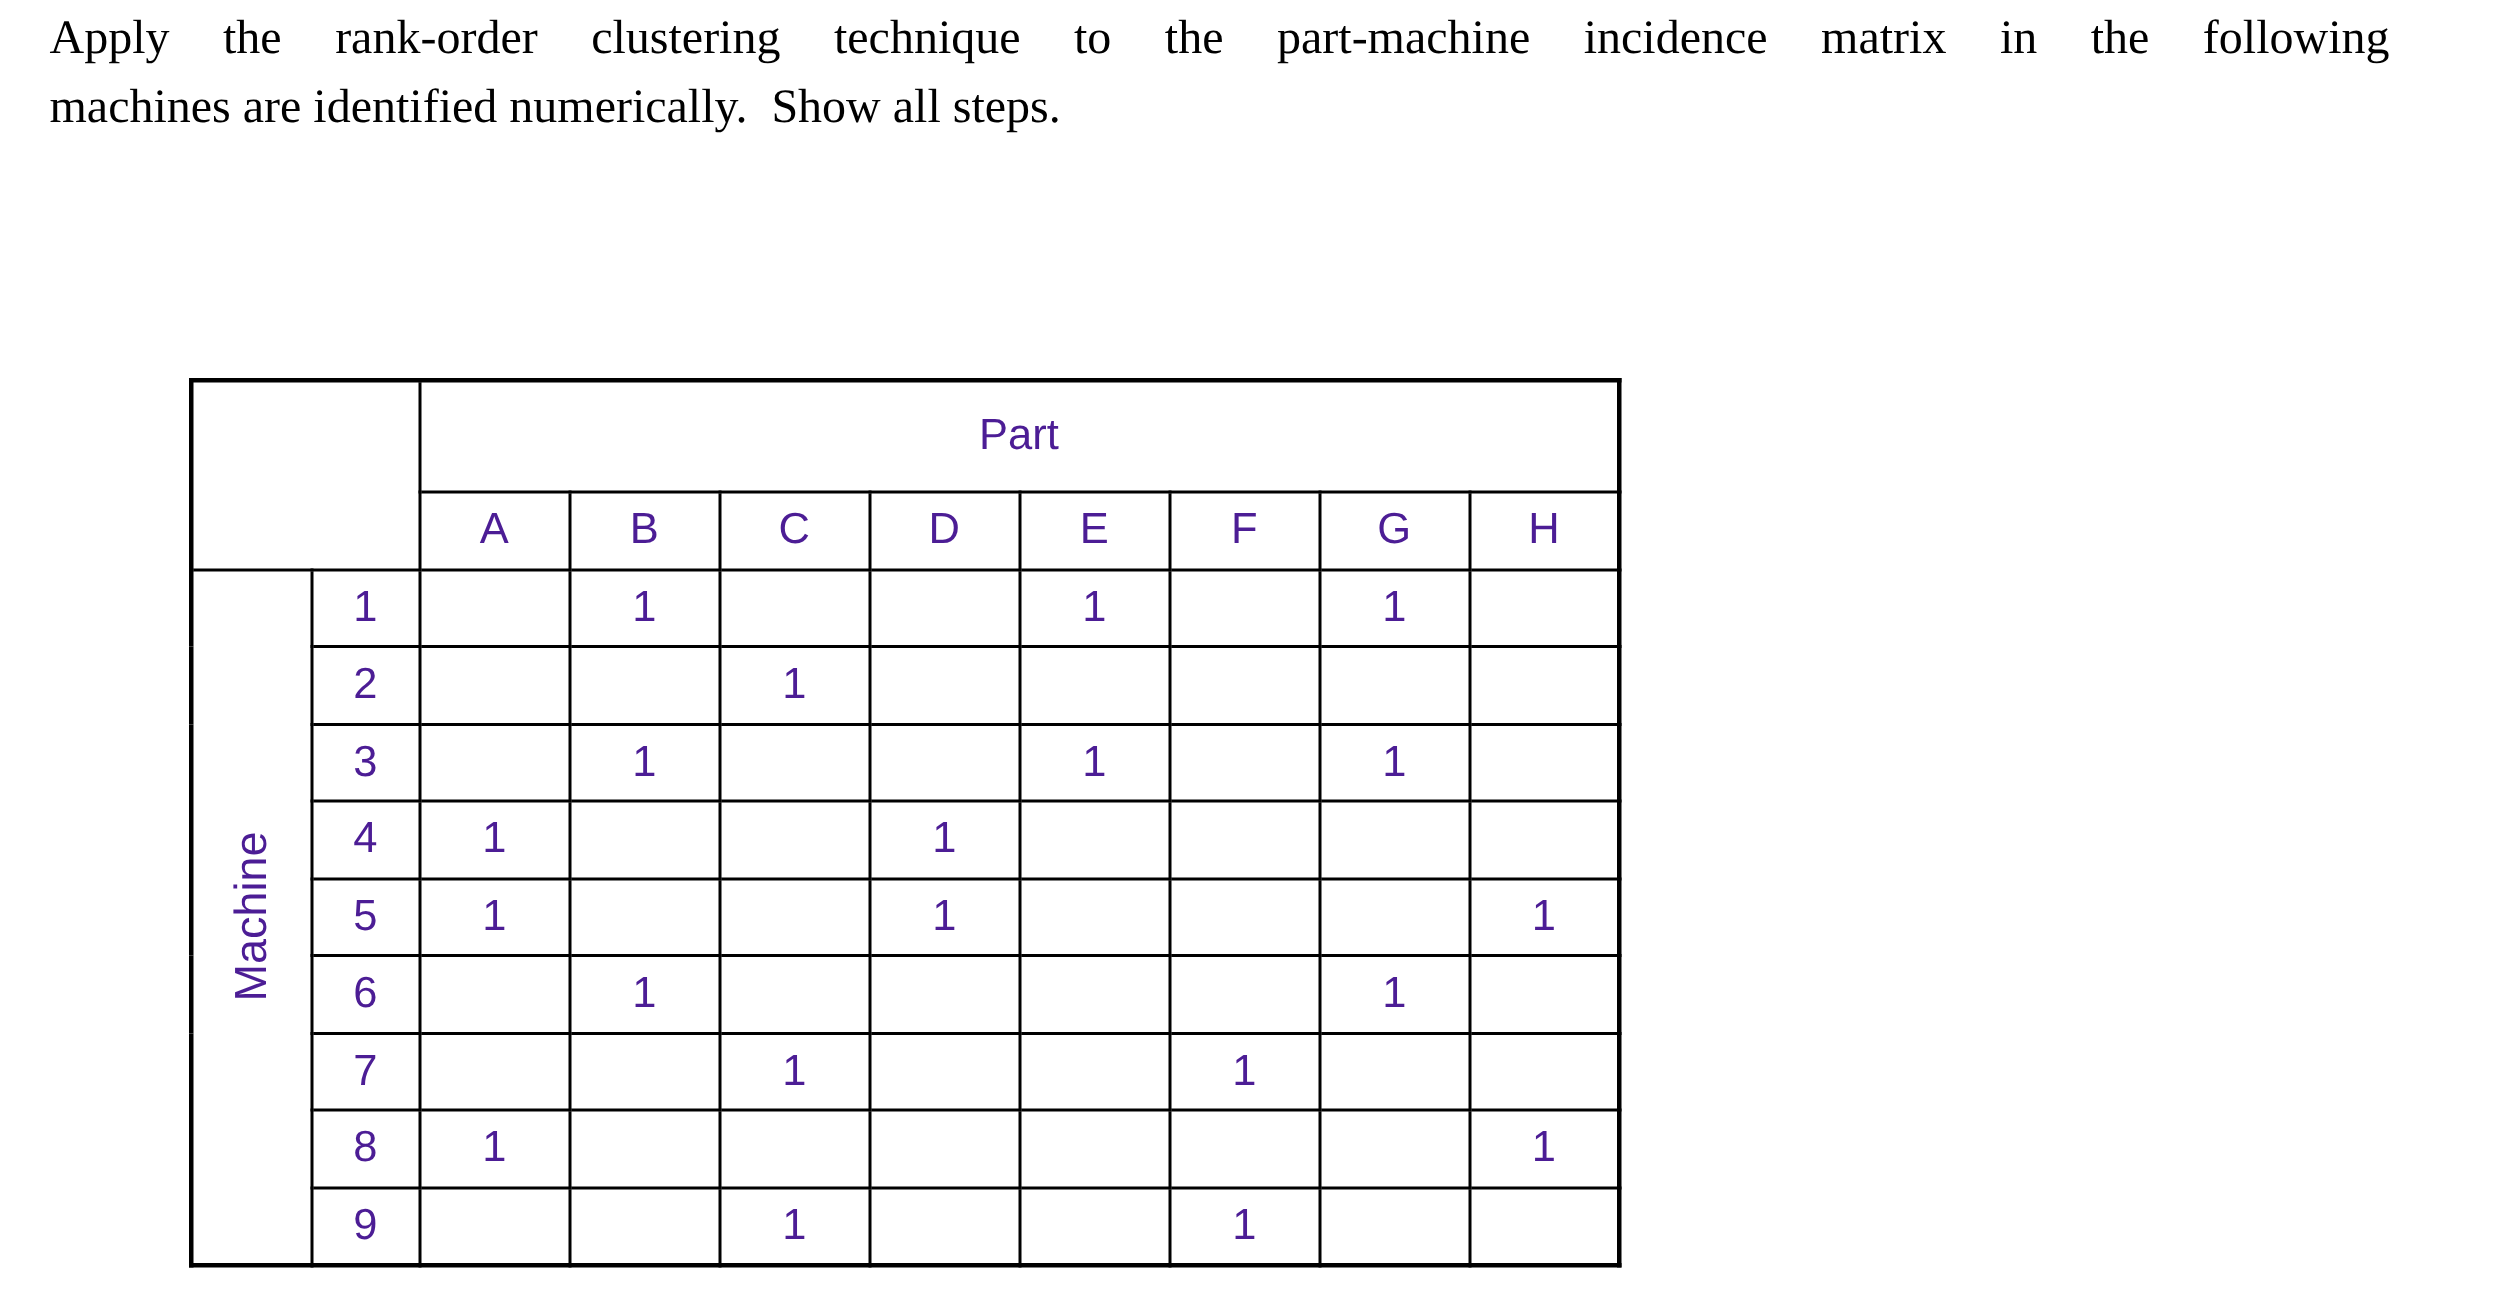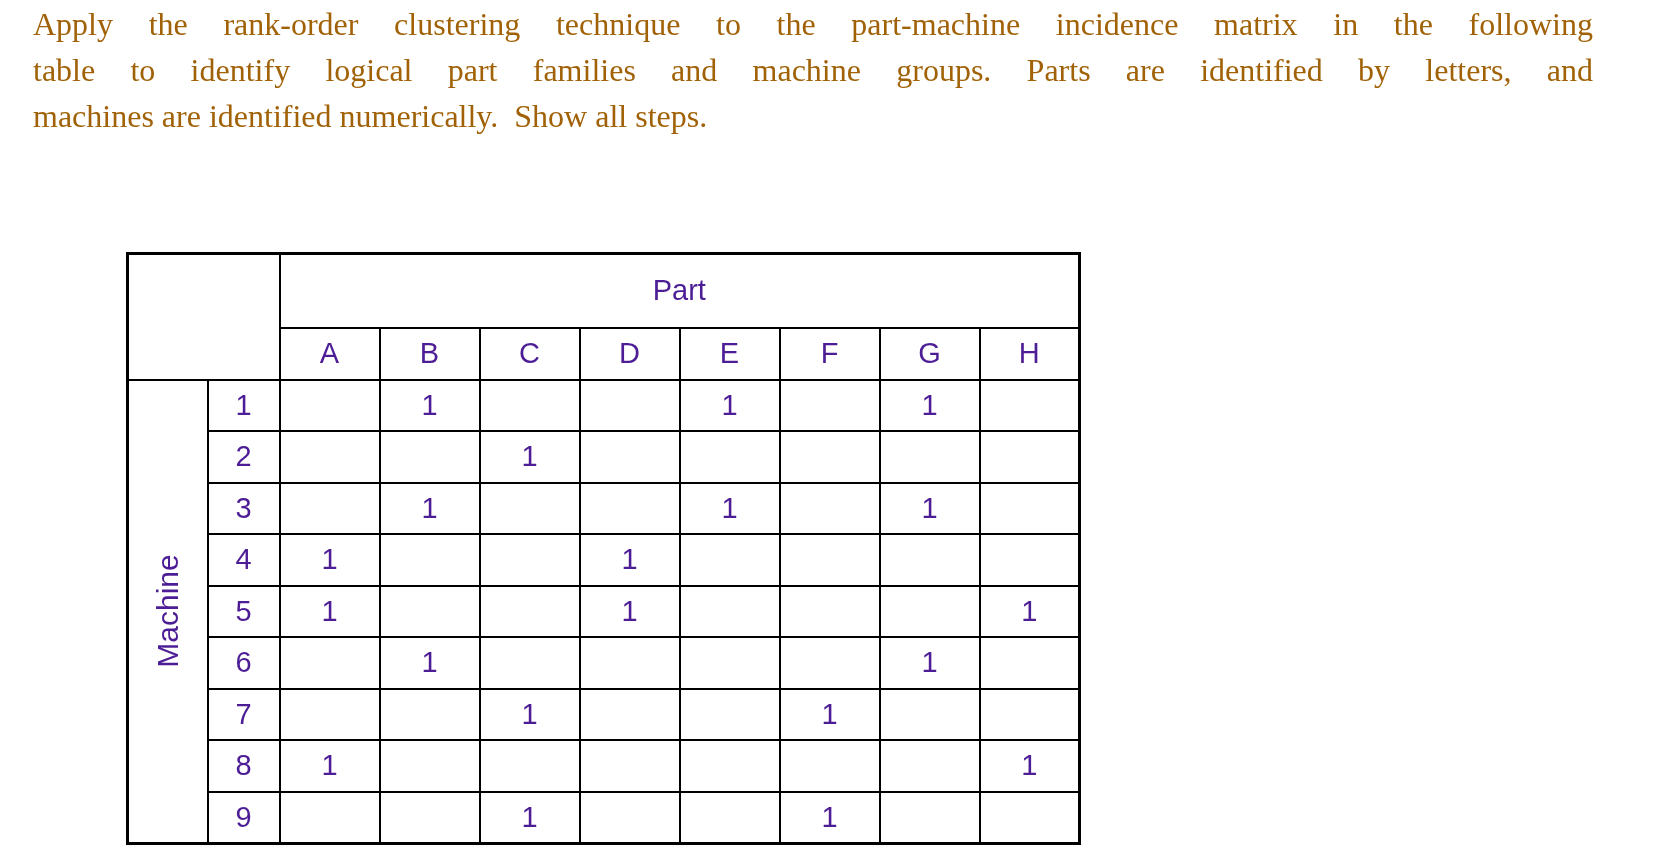--- a/index.html
+++ b/index.html
@@ -18,21 +18,21 @@
 
   
   .problem {
     position: absolute;
     left: 33px;
     top: 1px;
     width: 1560px;
     font-family: "Liberation Serif", serif;
     font-size: 32px;
     line-height: 46px;
-    color: #a16207;
+    color: #000000;
   }
   .pline-justified {
     text-align: justify;
     text-align-last: justify;
   }
   .pline-last {
     text-align: left;
     white-space: pre-wrap;
   }
 
@@ -71,21 +71,20 @@
     font-size: 30px;
   }
 </style>
 </head>
 <body>
 
 <div class="canvas">
 
   <div class="problem">
     <div class="pline-justified">Apply the rank-order clustering technique to the part-machine incidence matrix in the following</div>
-    <div class="pline-justified">table to identify logical part families and machine groups. Parts are identified by letters, and</div>
     <div class="pline-last">machines are identified numerically.  Show all steps.</div>
   </div>
 
   <table class="matrix">
     <colgroup>
       <col style="width:80px">
       <col style="width:72px">
       <col style="width:100px">
         <col style="width:100px">
         <col style="width:100px">

